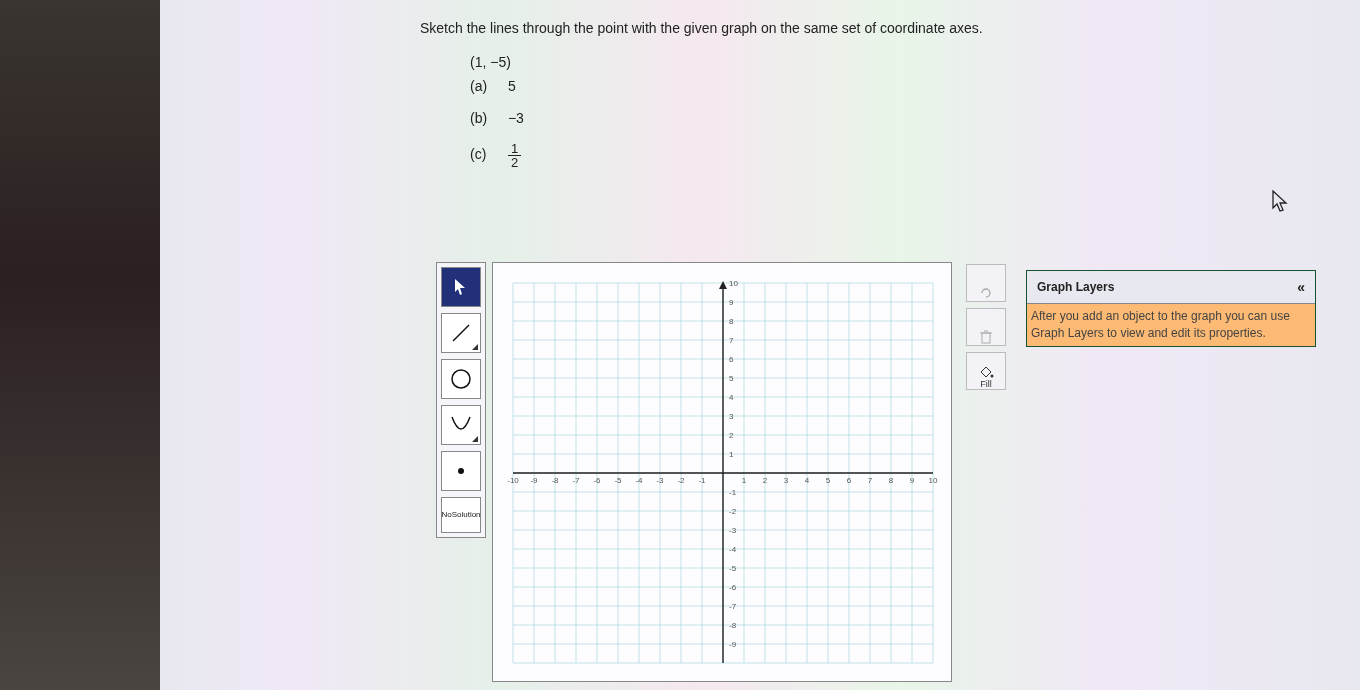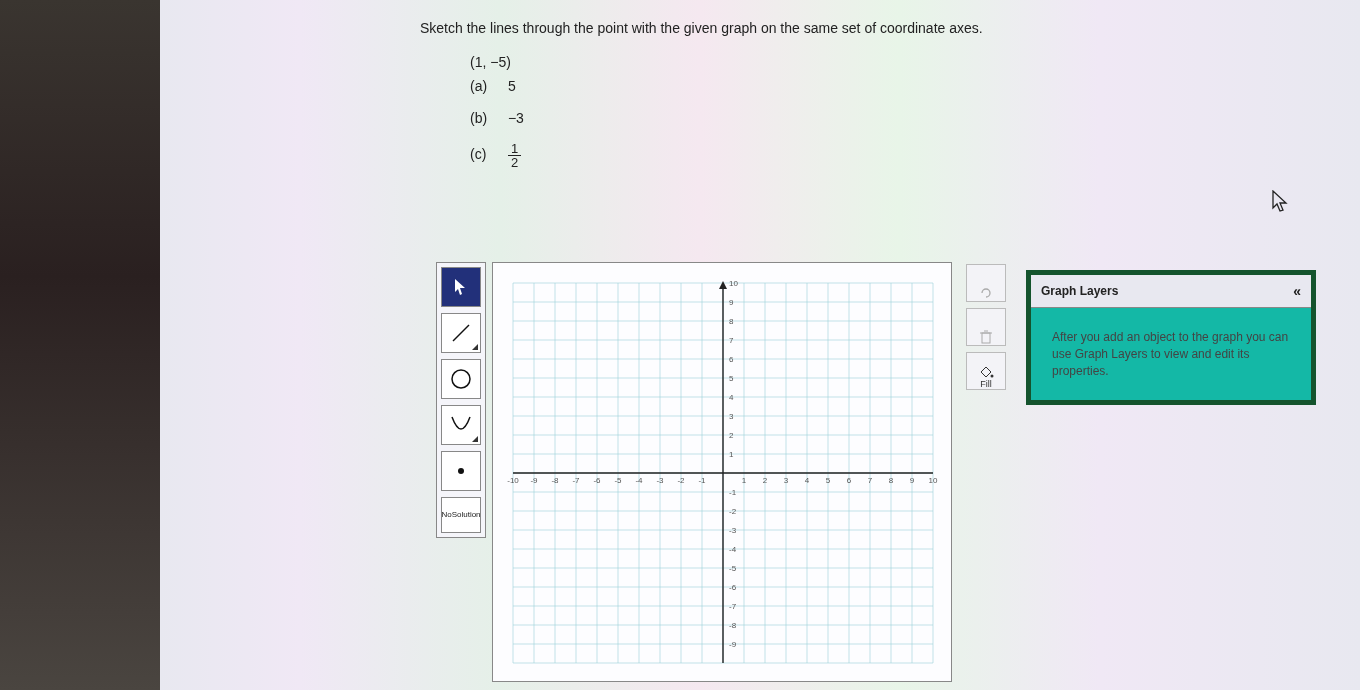--- a/index.html
+++ b/index.html
@@ -85,33 +85,33 @@
     margin-bottom: 6px;
     font-size: 9px;
     display:flex;flex-direction:column;align-items:center;justify-content:flex-end;
     color:#888; cursor:pointer;
   }
   .side-btn.enabled { color:#333; }
 
   .layers-panel {
     position: absolute;
     left: 590px; top: 8px; width: 290px;
-    border: 5px solid #14532d;
-    background: #14b8a6;
+    border: 1px solid #14532d;
+    background: #fdba74;
     font-size: 12px;
   }
   .layers-header {
     background: #e8e8f0;
     border-bottom: 1px solid #888;
     padding: 8px 10px;
     display: flex; justify-content: space-between; align-items: center;
     font-weight: bold;
   }
   .layers-body {
-    padding: 21px;
+    padding: 4px;
     color: #444;
     line-height: 1.4;
   }
   .collapse-icon { font-size: 14px; font-weight: bold; cursor:pointer; }
   .cursor-icon {
     position: absolute; right: 70px; top: 190px;
     font-size: 20px; color: #222;
   }
 </style>
 </head>

